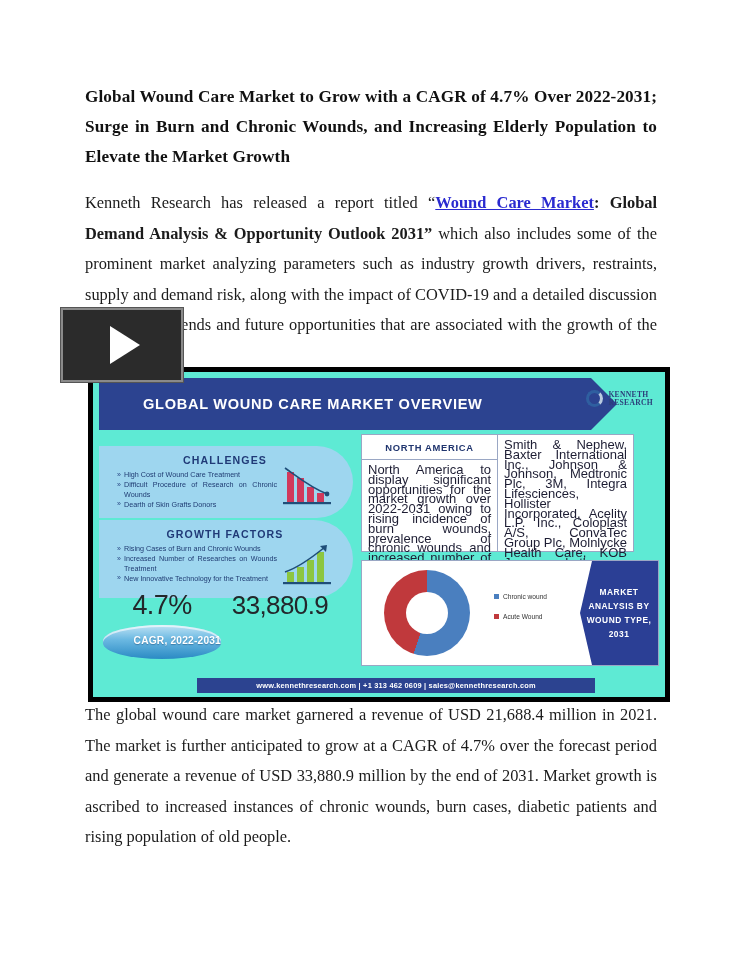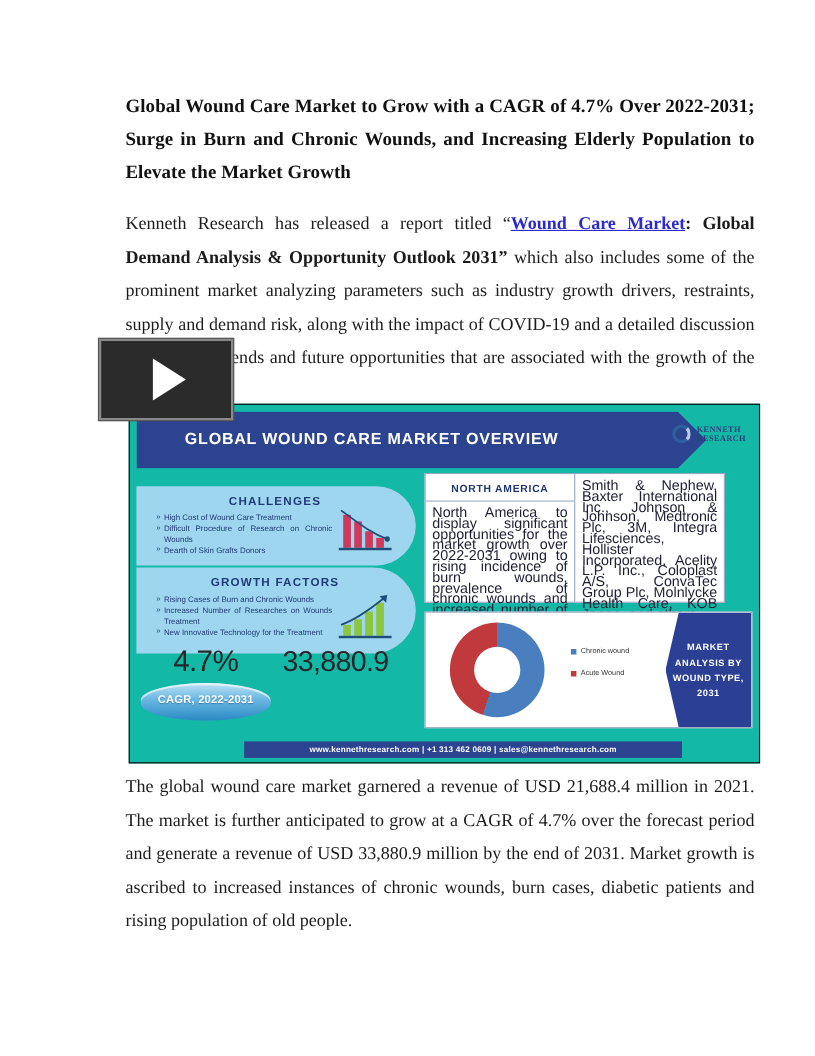--- a/index.html
+++ b/index.html
@@ -14,21 +14,20 @@
     font-family: "Liberation Serif", serif;
     color: #1a1a1a;
     overflow: hidden;
   }
 
   .page {
     position: absolute;
     inset: 0;
     background: #fff;
     padding: 7px;
-    margin-left: 29px;
   }
 
   
   .article {
     position: absolute;
     left: 85px;
     top: 82px;
     width: 572px;
   }
 
@@ -84,22 +83,22 @@
     margin-left: 6px;
   }
 
   
   .infographic {
     position: absolute;
     left: 88px;
     top: 367px;
     width: 572px;
     height: 325px;
-    background: #14b8a6;
-    border: 1px solid #000000;
+    background: #5eead4;
+    border: 5px solid #000000;
     overflow: hidden;
   }
 
   
   .banner-wrap {
     position: relative;
     margin: 6px 6px 0 6px;
     height: 52px;
   }
   .banner {
@@ -240,21 +239,21 @@
     width: 118px;
     height: 34px;
     border-radius: 50%/ 46%;
     background: linear-gradient(#bfe3f5 0%, #6cb9e2 42%, #2a8ac4 100%);
     box-shadow: inset 0 2px 0 rgba(255,255,255,.6);
   }
   .disc-label {
     position: absolute;
     left: 0; right: 0;
     top: 10px;
-    text-align: center;
+    text-align: right;
     color: #ffffff;
     font-family: "Liberation Sans", sans-serif;
     font-weight: bold;
     font-size: 10.2px;
     letter-spacing: 0.2px;
     white-space: nowrap;
     text-shadow: 0 1px 1px rgba(0,40,80,.35);
   }
 
   

